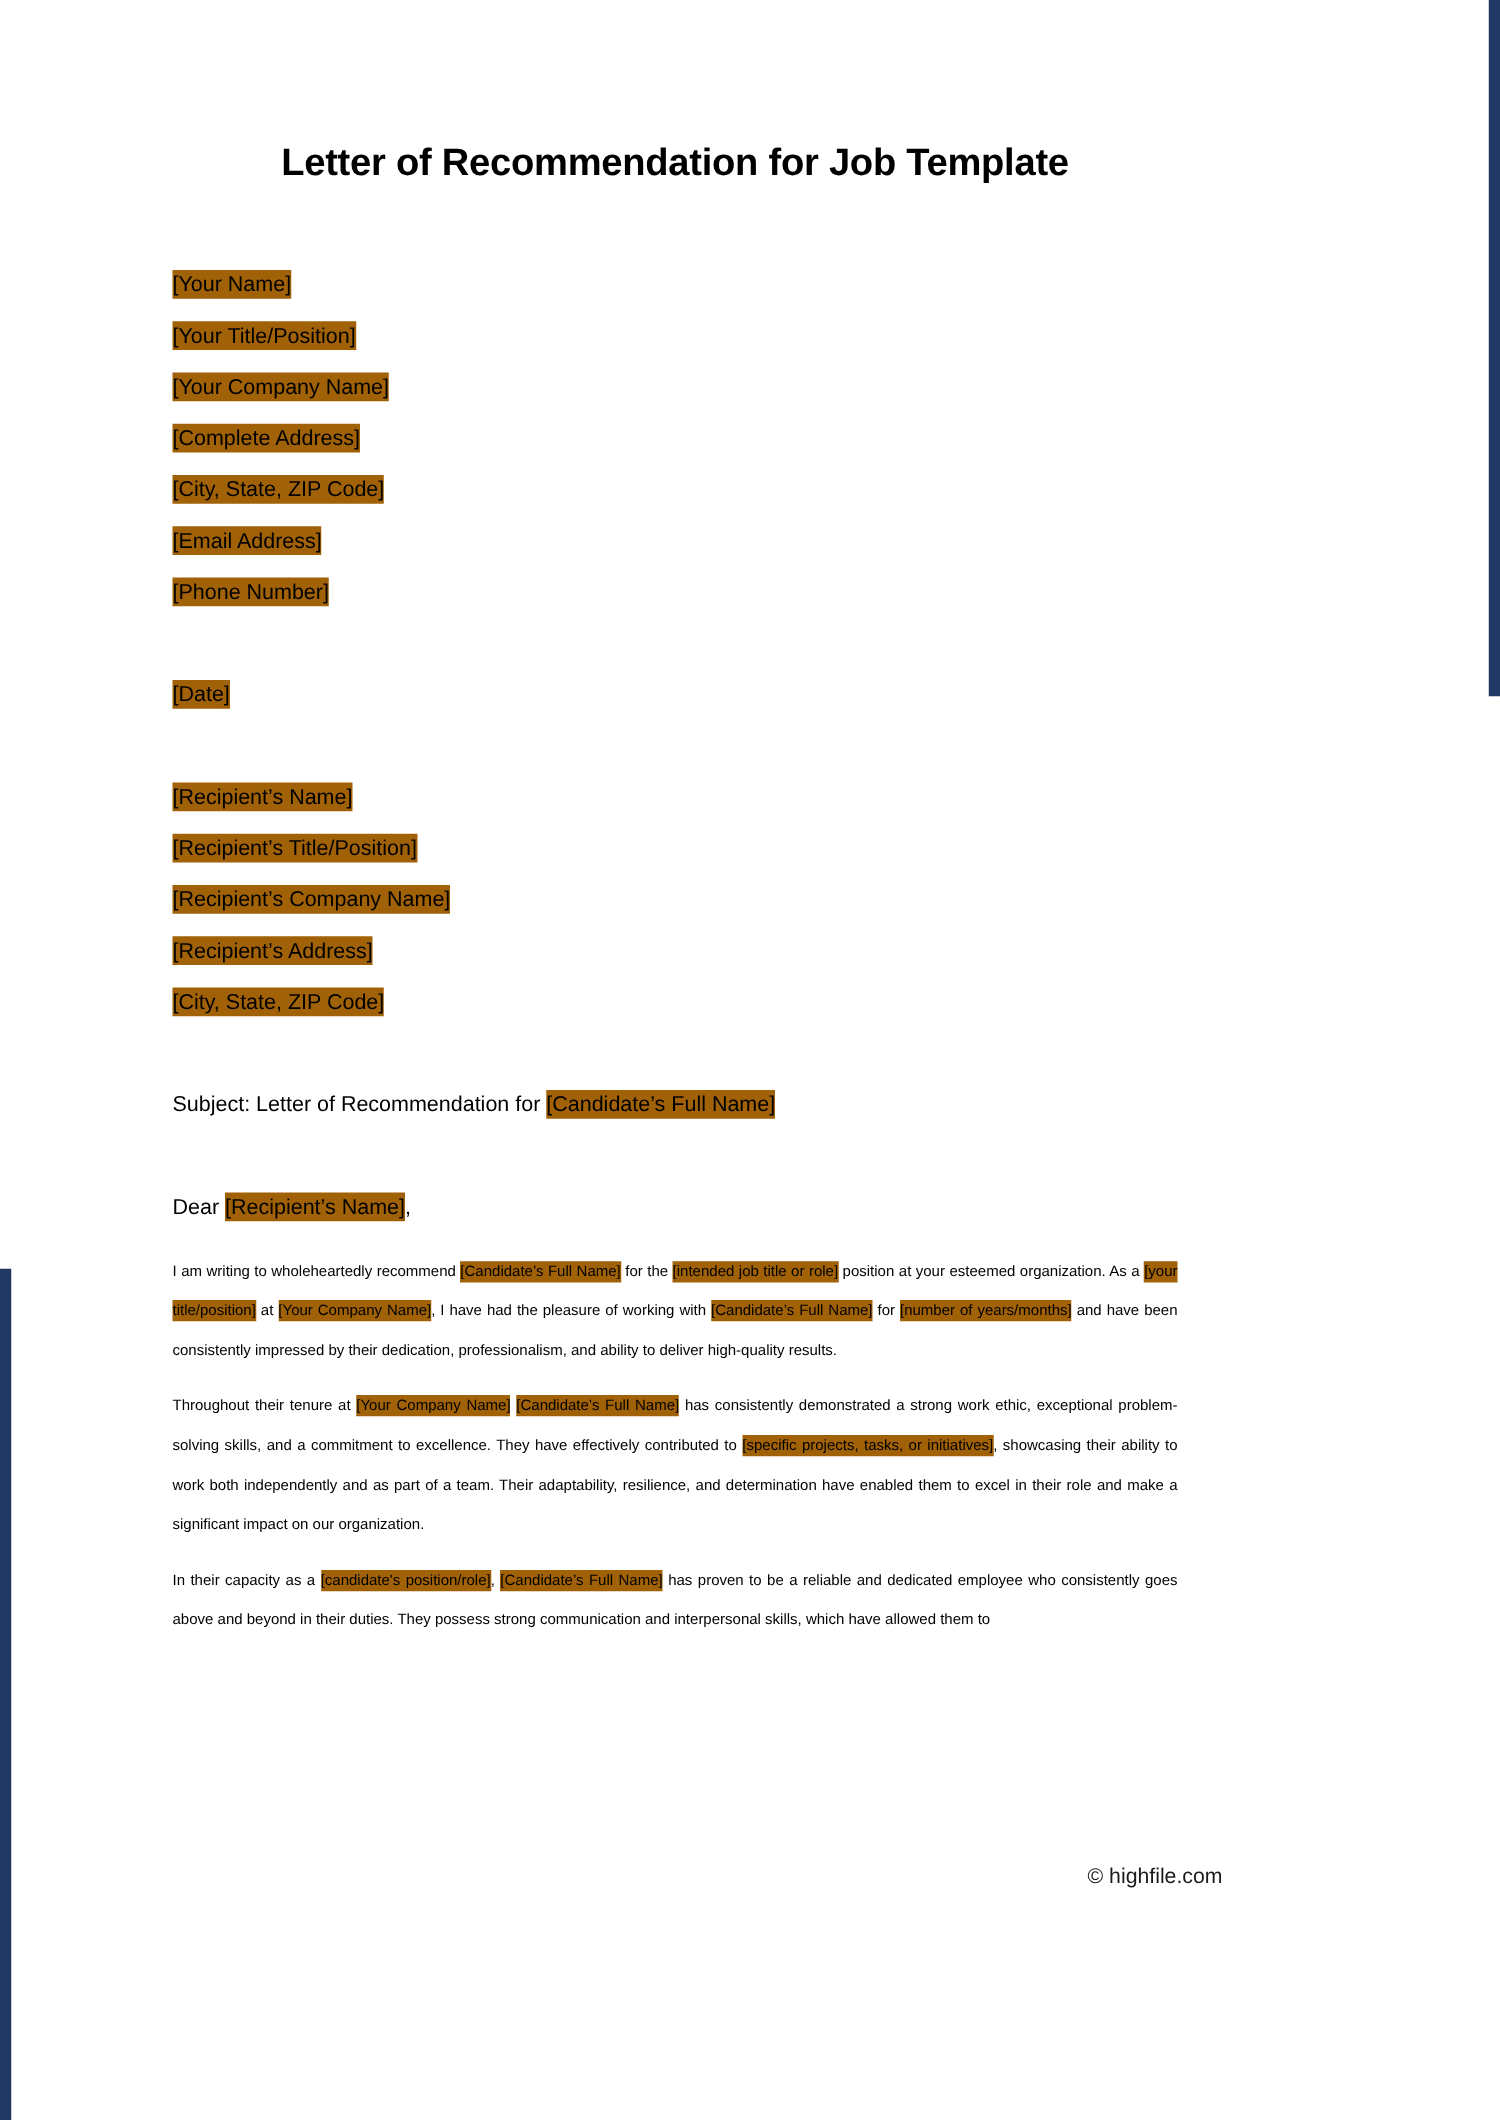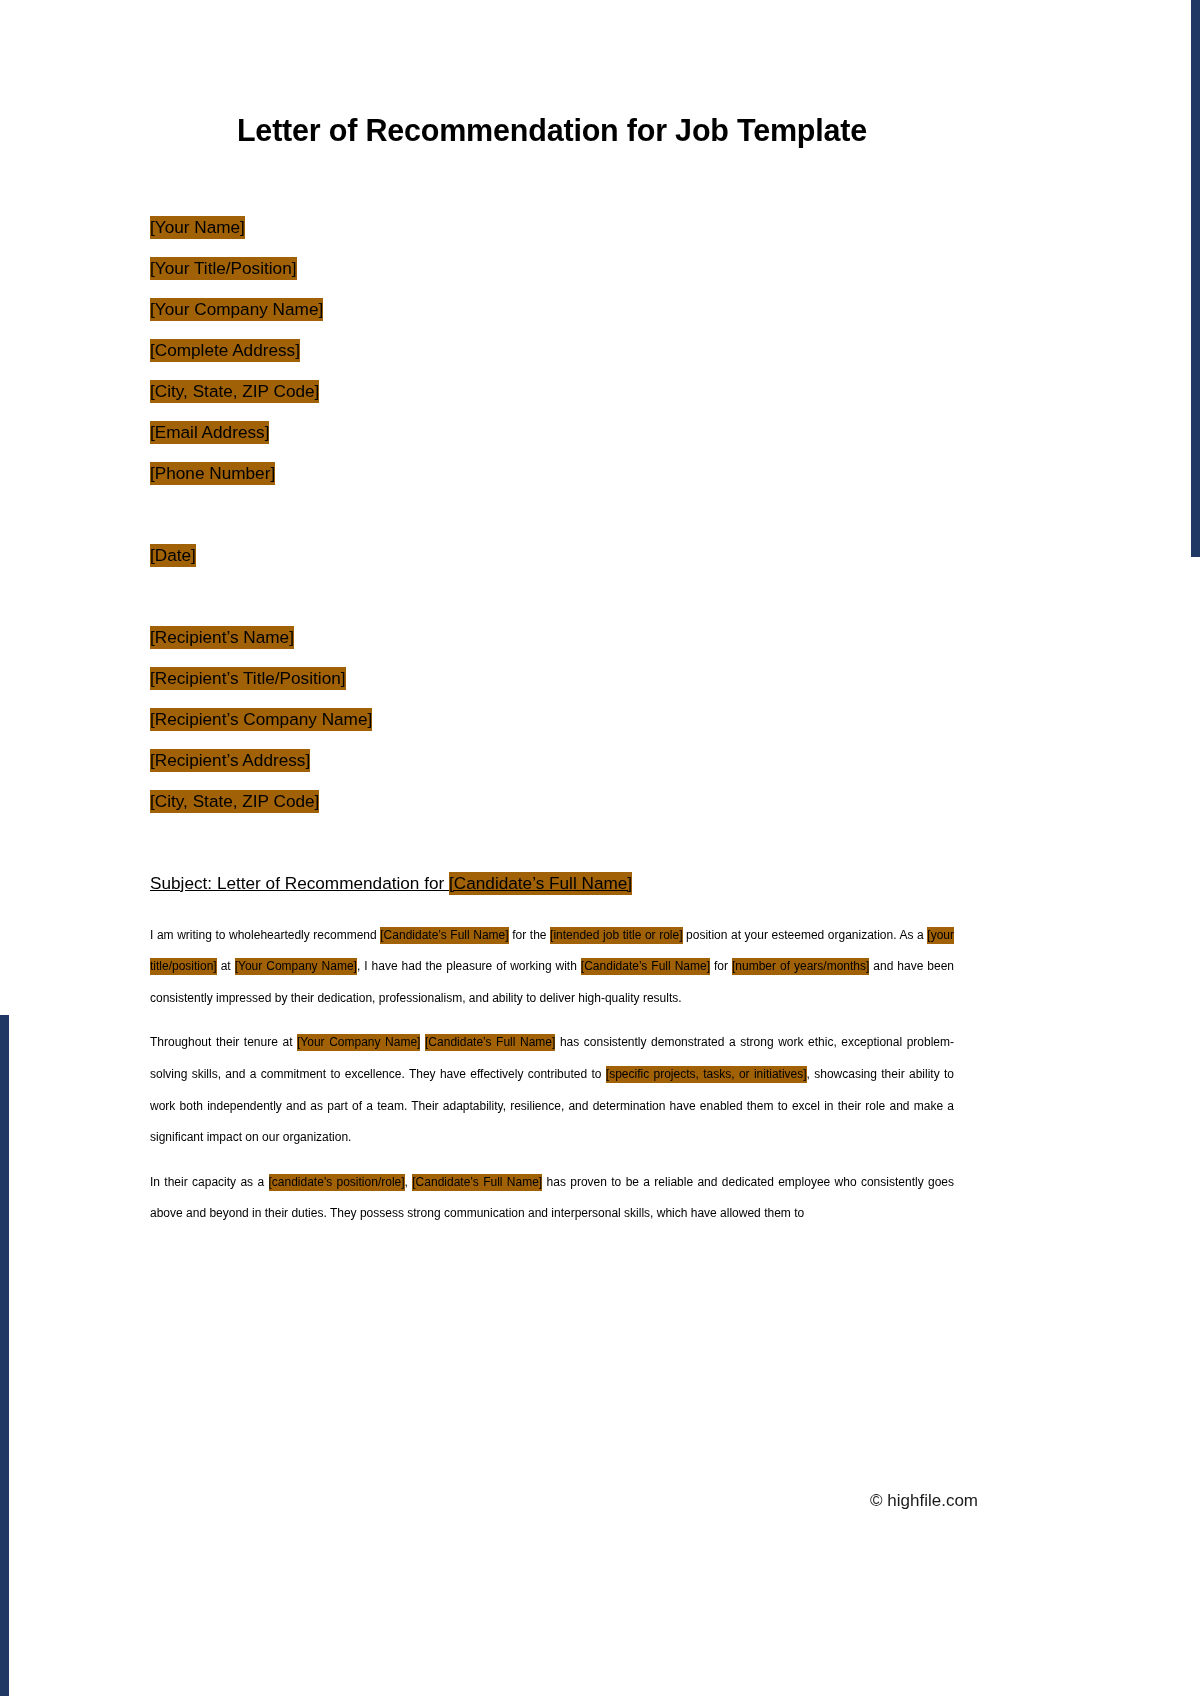--- a/index.html
+++ b/index.html
@@ -29,21 +29,21 @@
   }
   .edge-bar-left-bottom {
     left: 0;
     top: 1015px;
     width: 9px;
     height: 681px;
   }
 
   .page {
     position: absolute;
-    left: 16px;
+    left: 4px;
     top: 0;
     width: 1160px;
     height: 1696px;
     box-sizing: border-box;
     padding: 0 222px 0 134px;
   }
 
   .doc-title {
     margin: 0;
     padding-top: 112px;
@@ -66,21 +66,20 @@
   }
 
   .spacer-sm { height: 41px; }
   .spacer-md { height: 41px; }
 
   .subject-line {
     font-size: 17.2px;
     line-height: 41px;
     margin-top: 41px;
     white-space: nowrap;
-    text-decoration: underline;
   }
 
   .salutation {
     font-size: 17.2px;
     line-height: 41px;
     margin-top: 41px;
     white-space: nowrap;
   }
 
   .body-para {
@@ -143,20 +142,23 @@
       <div class="addr-line"><span class="hl">[Recipient’s Title/Position]</span></div>
       <div class="addr-line"><span class="hl">[Recipient’s Company Name]</span></div>
       <div class="addr-line"><span class="hl">[Recipient’s Address]</span></div>
       <div class="addr-line"><span class="hl">[City, State, ZIP Code]</span></div>
     </div>
 
   <div class="subject-line">
     <span>Subject: Letter of Recommendation for </span><span class="hl">[Candidate’s Full Name]</span>
   </div>
 
+  <div class="salutation">
+    <span>Dear </span><span class="hl">[Recipient’s Name]</span><span>,</span>
+  </div>
 
   <div id="body-paragraphs">
       <p class="body-para"><span>I am writing to wholeheartedly recommend </span><span class="hl">[Candidate’s Full Name]</span><span> for the </span><span class="hl">[intended job title or role]</span><span> position at your esteemed organization. As a </span><span class="hl">[your title/position]</span><span> at </span><span class="hl">[Your Company Name]</span><span>, I have had the pleasure of working with </span><span class="hl">[Candidate’s Full Name]</span><span> for </span><span class="hl">[number of years/months]</span><span> and have been consistently impressed by their dedication, professionalism, and ability to deliver high-quality results.</span></p>
       <p class="body-para"><span>Throughout their tenure at </span><span class="hl">[Your Company Name]</span><span> </span><span class="hl">[Candidate’s Full Name]</span><span> has consistently demonstrated a strong work ethic, exceptional problem-solving skills, and a commitment to excellence. They have effectively contributed to </span><span class="hl">[specific projects, tasks, or initiatives]</span><span>, showcasing their ability to work both independently and as part of a team. Their adaptability, resilience, and determination have enabled them to excel in their role and make a significant impact on our organization.</span></p>
       <p class="body-para"><span>In their capacity as a </span><span class="hl">[candidate's position/role]</span><span>, </span><span class="hl">[Candidate’s Full Name]</span><span> has proven to be a reliable and dedicated employee who consistently goes above and beyond in their duties. They possess strong communication and interpersonal skills, which have allowed them to</span></p>
     </div>
 
 </div>
 
 <div class="footer-credit">© highfile.com</div>

